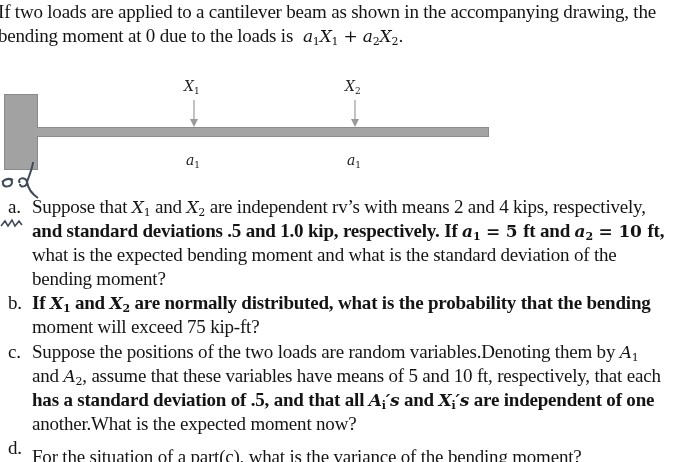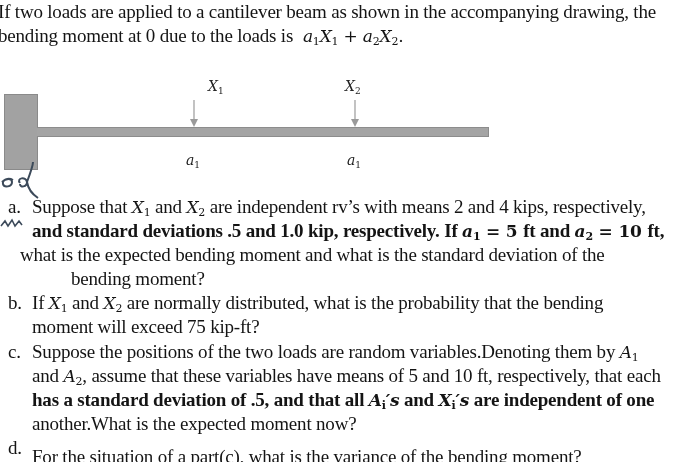--- a/index.html
+++ b/index.html
@@ -86,21 +86,21 @@
 </div>
 <div class="line" style="left:-2px; top:24px;">
   <span>bending moment at 0 due to the loads is</span>
   <span class="m">&nbsp;<span>a</span><sub>1</sub><span>X</span><sub>1</sub> <span class="mn" style="font-style:normal">+</span> <span>a</span><sub>2</sub><span>X</span><sub>2</sub><span class="mn" style="font-style:normal">.</span></span>
 </div>
 
 <div>
   <div id="wall"></div>
   <div id="beam"></div>
 
-  <div class="label" style="left:184px; top:78px;margin-left:24px;">
+  <div class="label" style="left:184px; top:78px;">
     <span>X</span><sub>1</sub>
   </div>
   <svg class="arrow" style="left:189px; top:100px;" viewBox="0 0 10 28">
     <line x1="5" y1="0" x2="5" y2="20" stroke="#9a9a9a" stroke-width="1.2"></line>
     <polygon points="1,19 9,19 5,27" fill="#9a9a9a"></polygon>
   </svg>
 
   <div class="label" style="left:345px; top:78px;">
     <span>X</span><sub>2</sub>
   </div>
@@ -126,31 +126,31 @@
 </div>
 
 <div>
   <div class="line item-letter" style="left:8px; top:195px;">a.</div>
   <div class="line" style="left:32px; top:195px;">
     <span>Suppose that </span><span class="m">X<sub>1</sub></span><span> and </span><span class="m">X<sub>2</sub></span><span> are independent rv’s with means 2 and 4 kips, respectively,</span>
   </div>
   <div class="line" style="left:32px; top:219px;font-weight:bold;">
     <span>and standard deviations .5 and 1.0 kip, respectively. If </span><span class="m">a<sub>1</sub></span><span class="mn"> = 5 </span><span> ft and </span><span class="m">a<sub>2</sub></span><span class="mn"> = 10 </span><span> ft,</span>
   </div>
-  <div class="line" style="left:20px; top:243px;">
+  <div class="line" style="left:32px; top:243px;">
     <span>what is the expected bending moment and what is the standard deviation of the</span>
   </div>
-  <div class="line" style="left:32px; top:267px;margin-left:39px;">
+  <div class="line" style="left:32px; top:267px;">
     <span>bending moment?</span>
   </div>
 </div>
 
 <div>
   <div class="line item-letter" style="left:8px; top:291px;">b.</div>
-  <div class="line" style="left:32px; top:291px;">
+  <div class="line" style="left:32px; top:291px;font-weight:bold;">
     <span>If </span><span class="m">X<sub>1</sub></span><span> and </span><span class="m">X<sub>2</sub></span><span> are normally distributed, what is the probability that the bending</span>
   </div>
   <div class="line" style="left:32px; top:315px;text-align:right;">
     <span>moment will exceed 75 kip-ft?</span>
   </div>
 </div>
 
 <div>
   <div class="line item-letter" style="left:8px; top:340px;">c.</div>
   <div class="line" style="left:32px; top:340px;">

